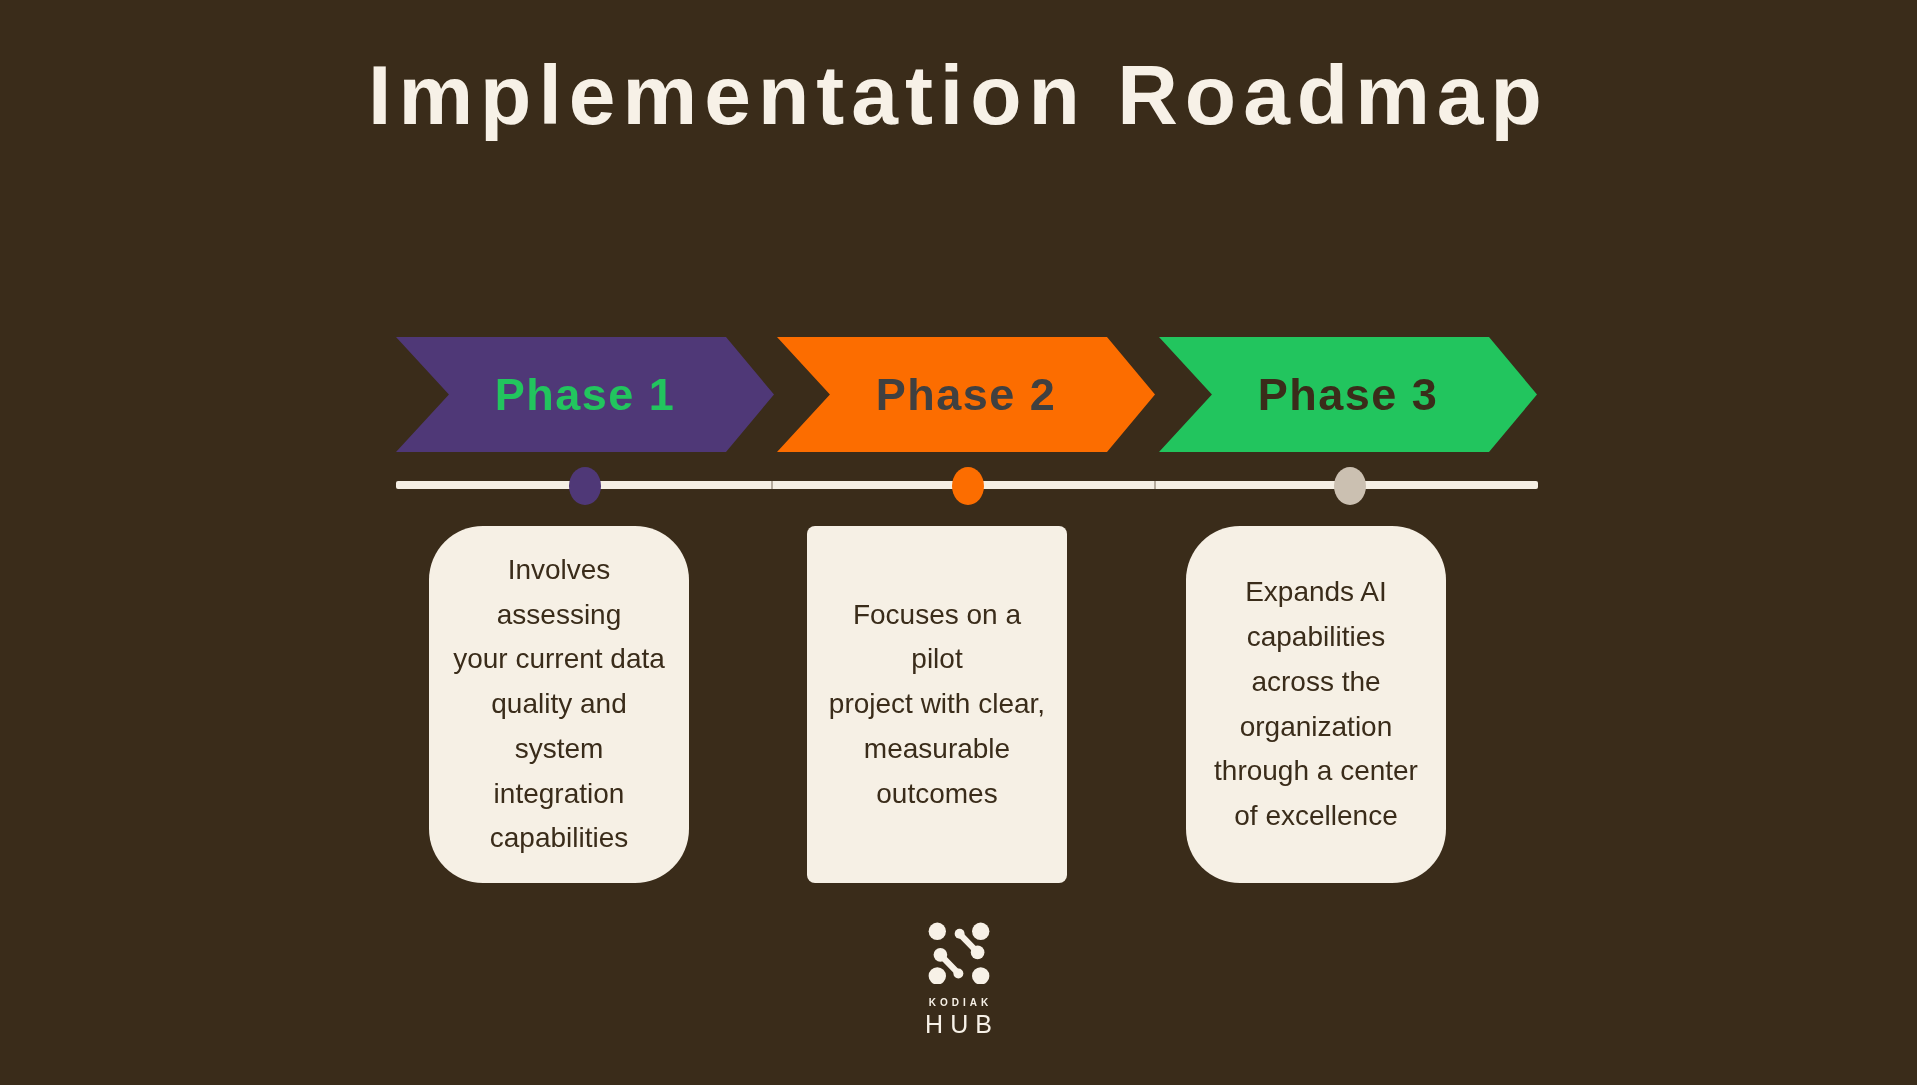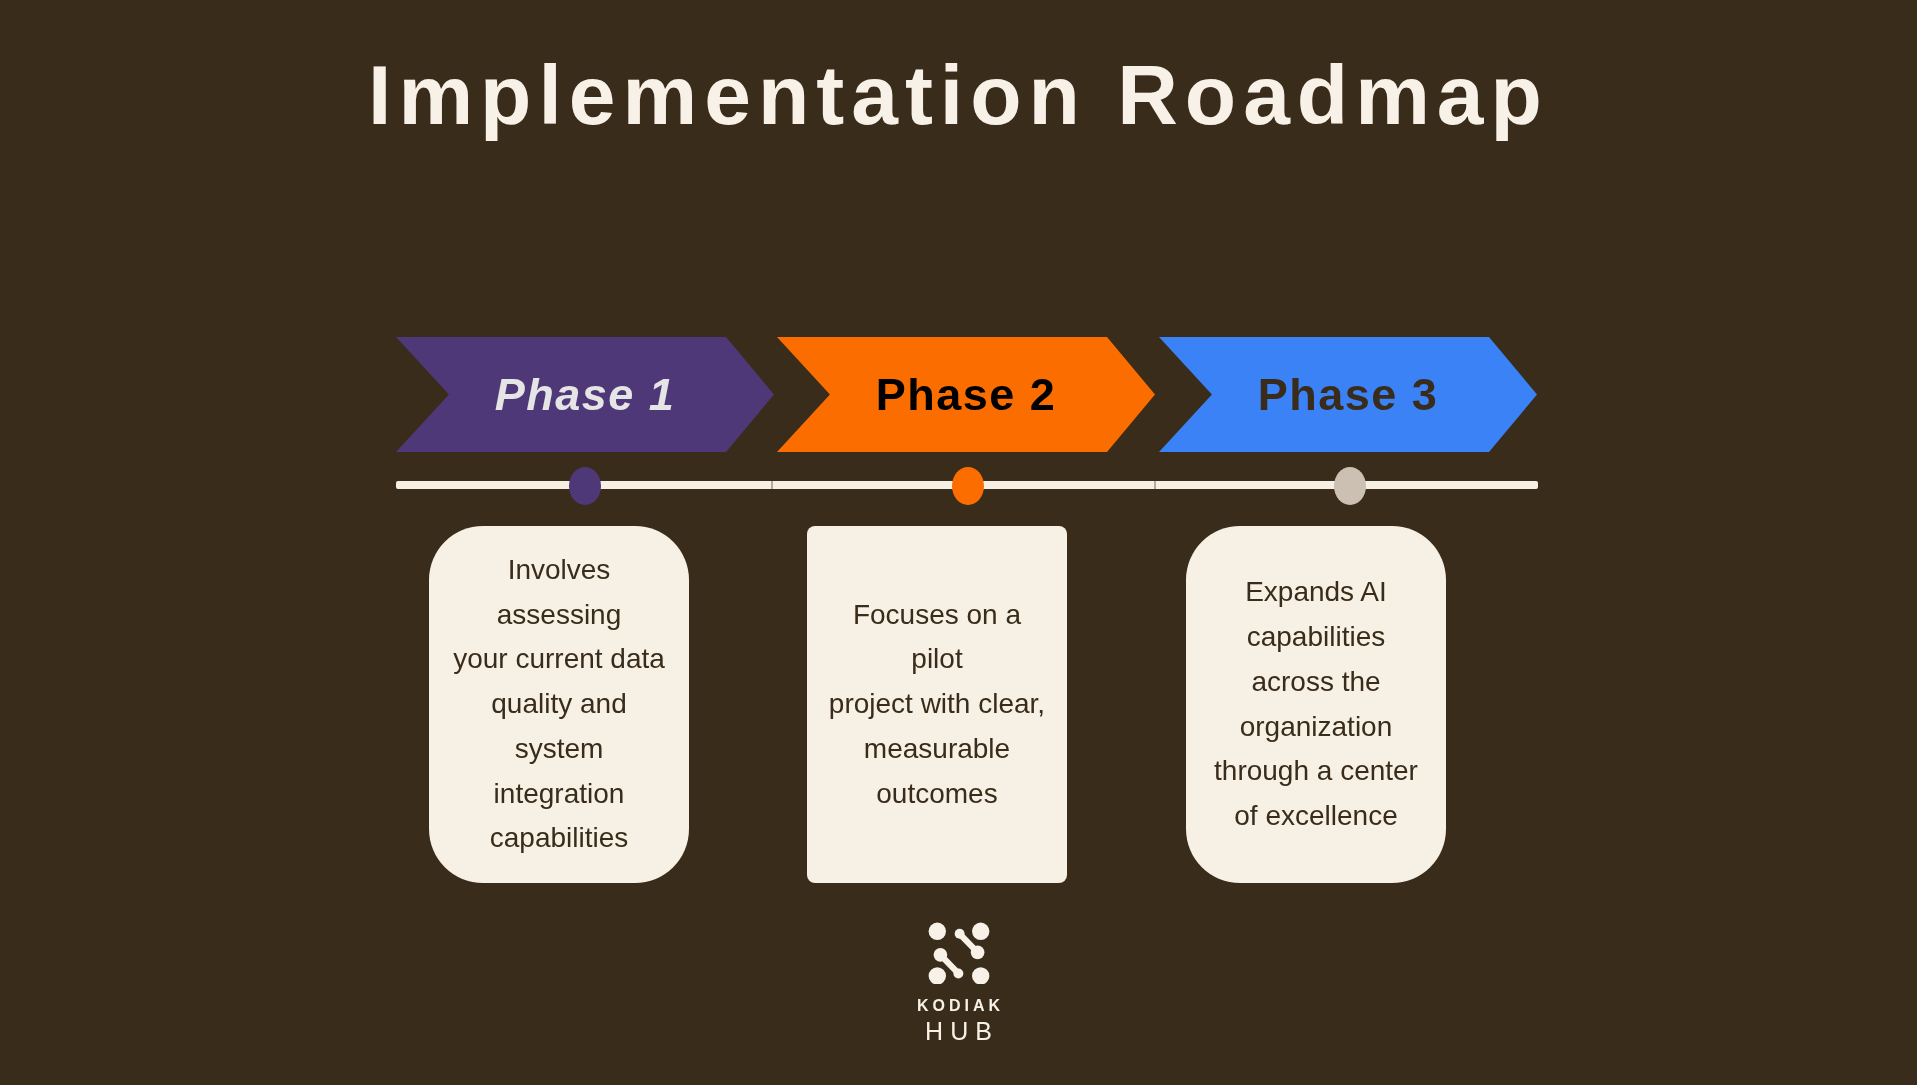--- a/index.html
+++ b/index.html
@@ -56,44 +56,44 @@
   .card-2{left:807px;border-radius:8px;}
   .card-3{left:1186px;}
   
   .logo{
     position:absolute;top:922px;left:0;width:100%;
     display:flex;flex-direction:column;align-items:center;
     color:#F7F1E7;
   }
   .logo-icon{width:62px;height:62px;}
   .brand-top{
-    margin-top:13px;font-size:16px;font-weight:700;
+    margin-top:13px;font-size:10px;font-weight:700;
     letter-spacing:4px;text-indent:4px;
   }
   .brand-bottom{
     margin-top:2px;font-size:25px;font-weight:400;
     letter-spacing:7px;text-indent:7px;text-align:center;
   }
 </style>
 </head>
 <body>
 
 <div class="canvas">
 
   <div class="title">
     <div class="title-line">Implementation Roadmap</div>
   </div>
 
-  <div class="arrow arrow-1" style="background-color: rgb(79, 56, 119); color: #e5e5e5; font-style: italic;">
+  <div class="arrow arrow-1" style="background-color: rgb(79, 56, 119); color: #22c55e;">
     <span>Phase 1</span>
   </div>
-  <div class="arrow arrow-2" style="background-color: rgb(252, 109, 0); color: #000000;">
+  <div class="arrow arrow-2" style="background-color: rgb(252, 109, 0); color: #404040;">
     <span>Phase 2</span>
   </div>
-  <div class="arrow arrow-3" style="background-color: #3b82f6; color: rgb(58, 44, 26);">
+  <div class="arrow arrow-3" style="background-color: #22c55e; color: rgb(58, 44, 26);">
     <span>Phase 3</span>
   </div>
 
   <div class="timeline-line"></div>
   <div class="timeline-tick tick-1"></div>
   <div class="timeline-tick tick-2"></div>
   <div class="dot dot-1" style="background-color: rgb(79, 56, 119);"></div>
   <div class="dot dot-2" style="background-color: rgb(252, 109, 0);"></div>
   <div class="dot dot-3" style="background-color: rgb(203, 192, 177);"></div>
 

